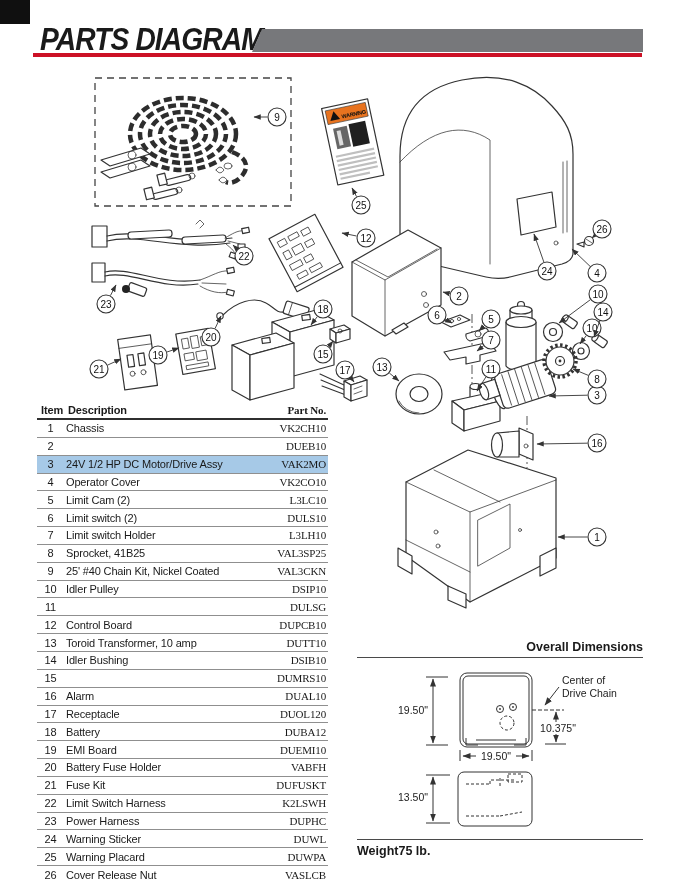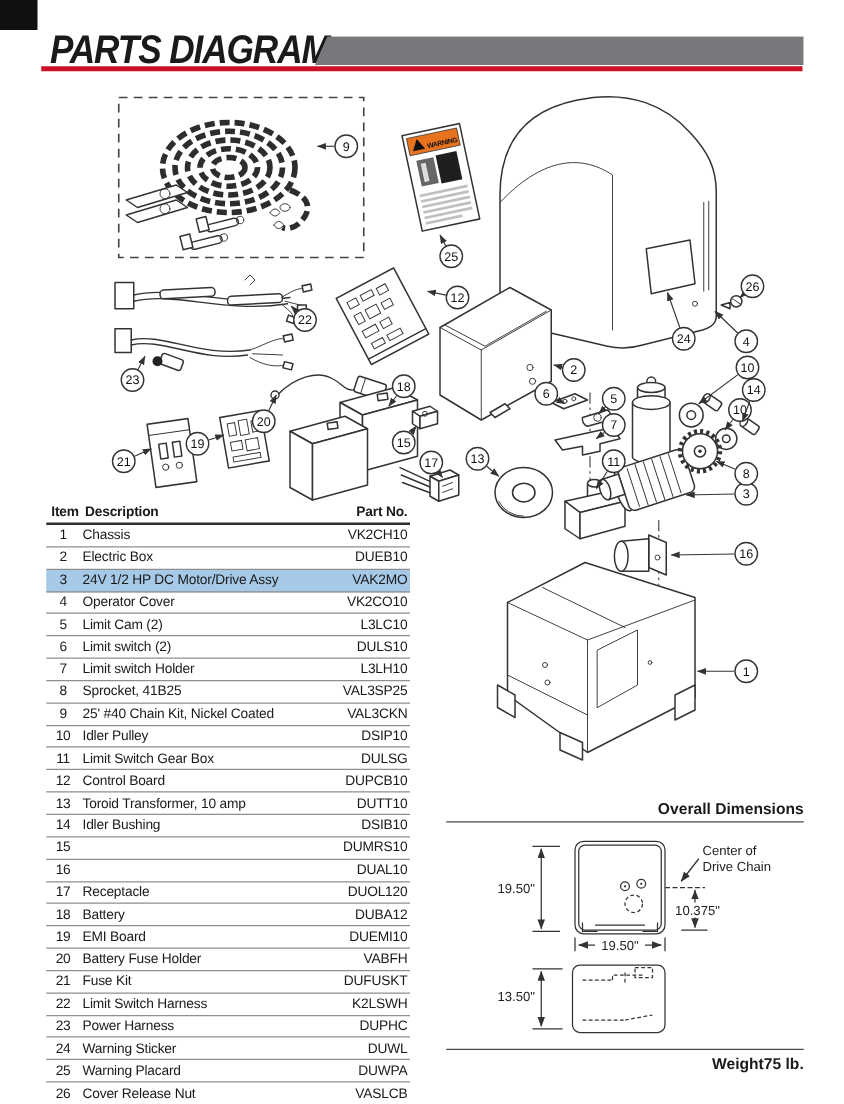--- a/index.html
+++ b/index.html
@@ -29,29 +29,29 @@
   .teeth{fill:none;stroke:#333;stroke-width:3.5;stroke-dasharray:2.5 2.5;}
 
   
   .ptable{position:absolute;left:37px;top:402px;width:291px;font-size:11px;letter-spacing:-.15px;}
   .thead{display:flex;align-items:center;height:16px;font-weight:bold;border-bottom:2px solid #2f2f2f;}
   .trow{display:flex;align-items:center;height:16.85px;border-bottom:1px solid #8f8f8f;}
   .trow.hl{background:#a6c9e7;}
   .c-item{flex:none;width:27px;text-align:center;}
   .thead .c-item{text-align:left;padding-left:4px;width:25px;}
   .c-desc{flex:1;padding-left:2px;white-space:nowrap;overflow:hidden;}
-  .c-part{flex:none;margin-left:auto;text-align:center;padding-right:2px;white-space:nowrap;}
+  .c-part{flex:none;margin-left:auto;text-align:center;padding-right:2px;white-space:nowrap;font-family:Liberation Serif, serif;}
 
   
   .dims-heading{position:absolute;left:357px;top:640px;width:286px;font-size:12.5px;font-weight:bold;
                 padding-bottom:3px;border-bottom:1.5px solid #4a4a4a;text-align:right;}
   #dims-svg{position:absolute;left:350px;top:660px;width:325px;height:178px;}
   .dimln{fill:none;stroke:#333;stroke-width:1;}
   .dimtxt{font-size:10.5px;fill:#222;}
-  .weight-row{position:absolute;left:357px;top:839px;width:286px;display:flex;justify-content:flex-end;
+  .weight-row{position:absolute;left:357px;top:839px;width:286px;display:flex;justify-content:flex-start;
               font-size:12.5px;font-weight:bold;border-top:1.5px solid #4a4a4a;padding-top:4px;}
 </style>
 </head>
 <body>
 
 <div class="corner-mark"></div>
 <div class="page-title">PARTS DIAGRAM</div>
 <div class="title-bar"></div>
 <div class="title-rule"></div>
 
@@ -470,21 +470,20 @@
     <span class="c-part">Part No.</span>
   </div>
   <div>
       <div class="trow">
         <span class="c-item">1</span>
         <span class="c-desc">Chassis</span>
         <span class="c-part">VK2CH10</span>
       </div>
       <div class="trow">
         <span class="c-item">2</span>
-        <span class="c-desc">Electric Box</span>
         <span class="c-part">DUEB10</span>
       </div>
       <div class="trow hl">
         <span class="c-item">3</span>
         <span class="c-desc">24V 1/2 HP DC Motor/Drive Assy</span>
         <span class="c-part">VAK2MO</span>
       </div>
       <div class="trow">
         <span class="c-item">4</span>
         <span class="c-desc">Operator Cover</span>
@@ -515,21 +514,20 @@
         <span class="c-desc">25' #40 Chain Kit, Nickel Coated</span>
         <span class="c-part">VAL3CKN</span>
       </div>
       <div class="trow">
         <span class="c-item">10</span>
         <span class="c-desc">Idler Pulley</span>
         <span class="c-part">DSIP10</span>
       </div>
       <div class="trow">
         <span class="c-item">11</span>
-        <span class="c-desc">Limit Switch Gear Box</span>
         <span class="c-part">DULSG</span>
       </div>
       <div class="trow">
         <span class="c-item">12</span>
         <span class="c-desc">Control Board</span>
         <span class="c-part">DUPCB10</span>
       </div>
       <div class="trow">
         <span class="c-item">13</span>
         <span class="c-desc">Toroid Transformer, 10 amp</span>
@@ -539,20 +537,21 @@
         <span class="c-item">14</span>
         <span class="c-desc">Idler Bushing</span>
         <span class="c-part">DSIB10</span>
       </div>
       <div class="trow">
         <span class="c-item">15</span>
         <span class="c-part">DUMRS10</span>
       </div>
       <div class="trow">
         <span class="c-item">16</span>
+        <span class="c-desc">Alarm</span>
         <span class="c-part">DUAL10</span>
       </div>
       <div class="trow">
         <span class="c-item">17</span>
         <span class="c-desc">Receptacle</span>
         <span class="c-part">DUOL120</span>
       </div>
       <div class="trow">
         <span class="c-item">18</span>
         <span class="c-desc">Battery</span>

